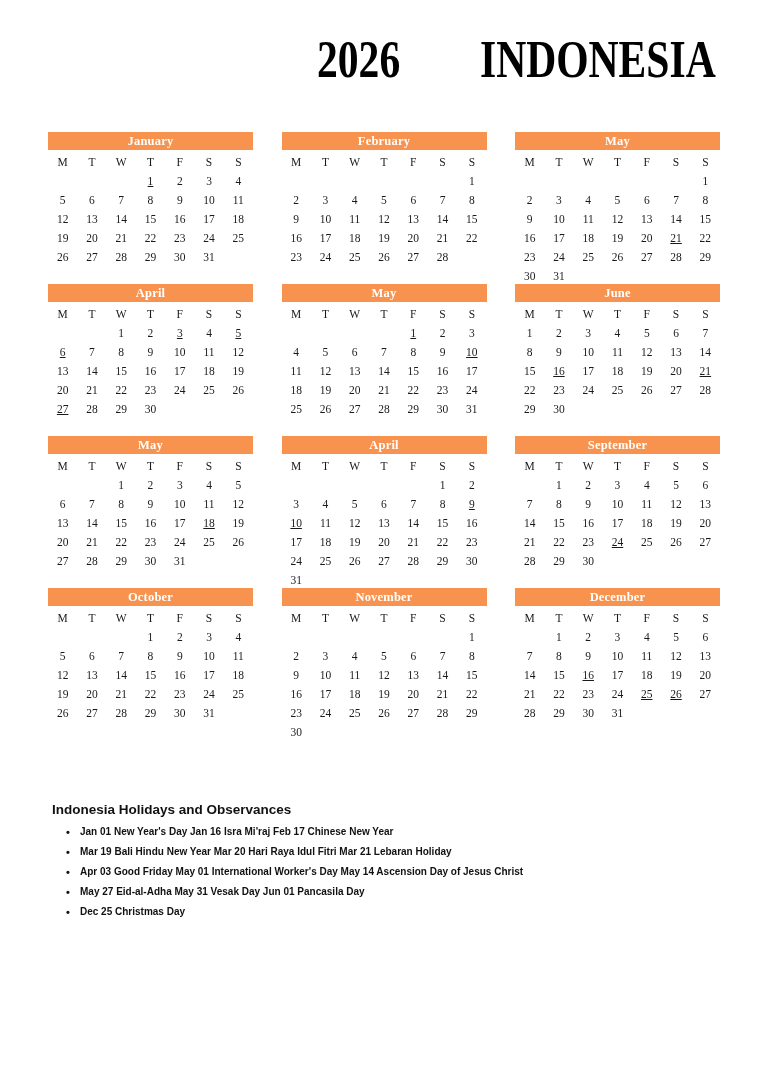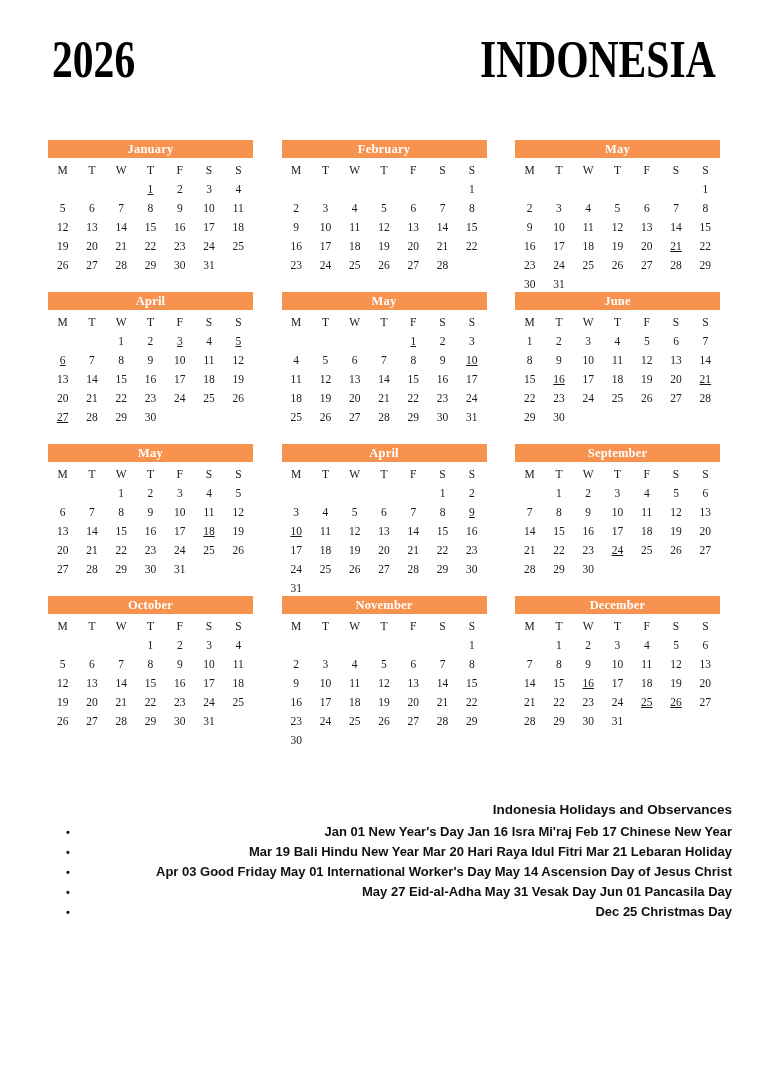--- a/index.html
+++ b/index.html
@@ -19,21 +19,21 @@
 
   
   #header {
     position: absolute;
     top: 28px;
     left: 52px;
     width: 664px;
     height: 64px;
     display: flex;
     align-items: center;
-    justify-content: space-between;
+    justify-content: flex-end;
   }
   .title-text {
     font-family: "Liberation Serif", serif;
     font-weight: 700;
     font-size: 52px;
     line-height: 56px;
     letter-spacing: 0px;
     color: #000000;
     transform: scaleX(0.80);
     transform-origin: left center;
@@ -41,21 +41,21 @@
   }
   #year-title { }
   #country-title {
     transform-origin: right center;
     text-align: right;
   }
 
   
   #calendar-grid {
     position: absolute;
-    top: 140px;
+    top: 132px;
     left: 48px;
     width: 672px;
     display: grid;
     grid-template-columns: 205px 205px 205px;
     column-gap: 28.5px;
     row-gap: 0px;
   }
 
   .month-block {
     width: 205px;
@@ -107,41 +107,40 @@
     text-underline-offset: 1px;
   }
   td.empty { color: transparent; }
 
   
   #holidays-section {
     position: absolute;
     top: 800px;
     left: 52px;
     width: 680px;
-    text-align: right;
   }
   #holidays-heading {
     font-family: "Liberation Sans", sans-serif;
     font-weight: 700;
     font-size: 13.5px;
     line-height: 20px;
     color: #111111;
     margin-bottom: 2px;
   }
   #holidays-list {
     list-style: none;
     margin: 0;
     padding: 0;
   }
   #holidays-list li {
     position: relative;
     padding-left: 28px;
     font-family: "Liberation Sans", sans-serif;
     font-weight: 700;
-    font-size: 13px;
+    font-size: 10px;
     line-height: 20px;
     color: #111111;
     margin-bottom: 0px;
   }
   #holidays-list li::before {
     content: "\2022";
     position: absolute;
     left: 14px;
     top: 0;
     font-size: 11px;

